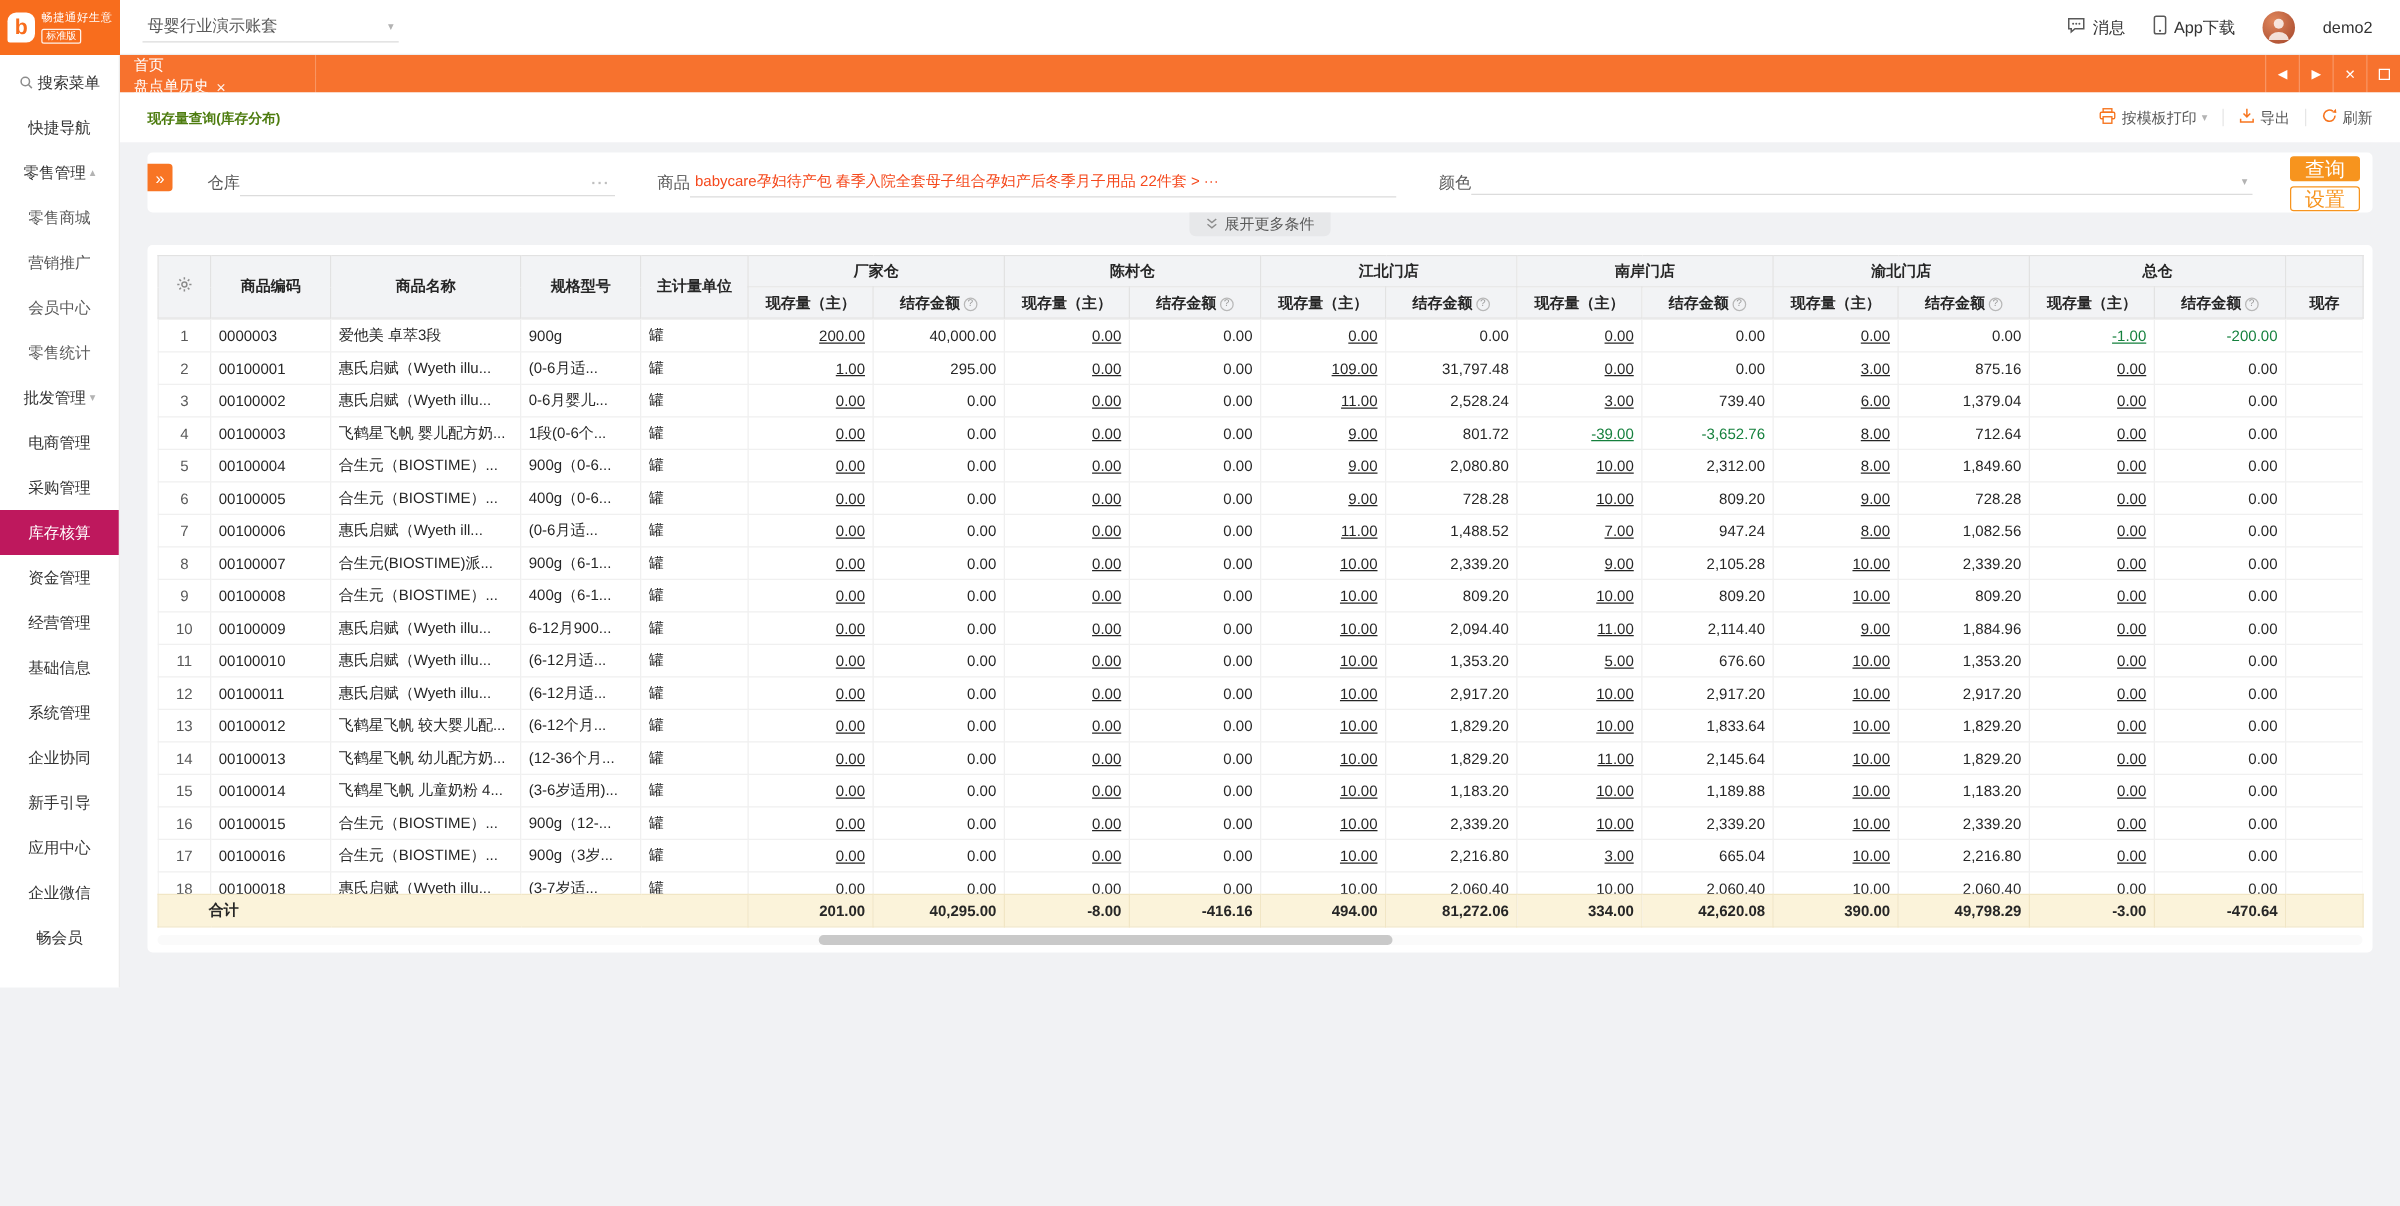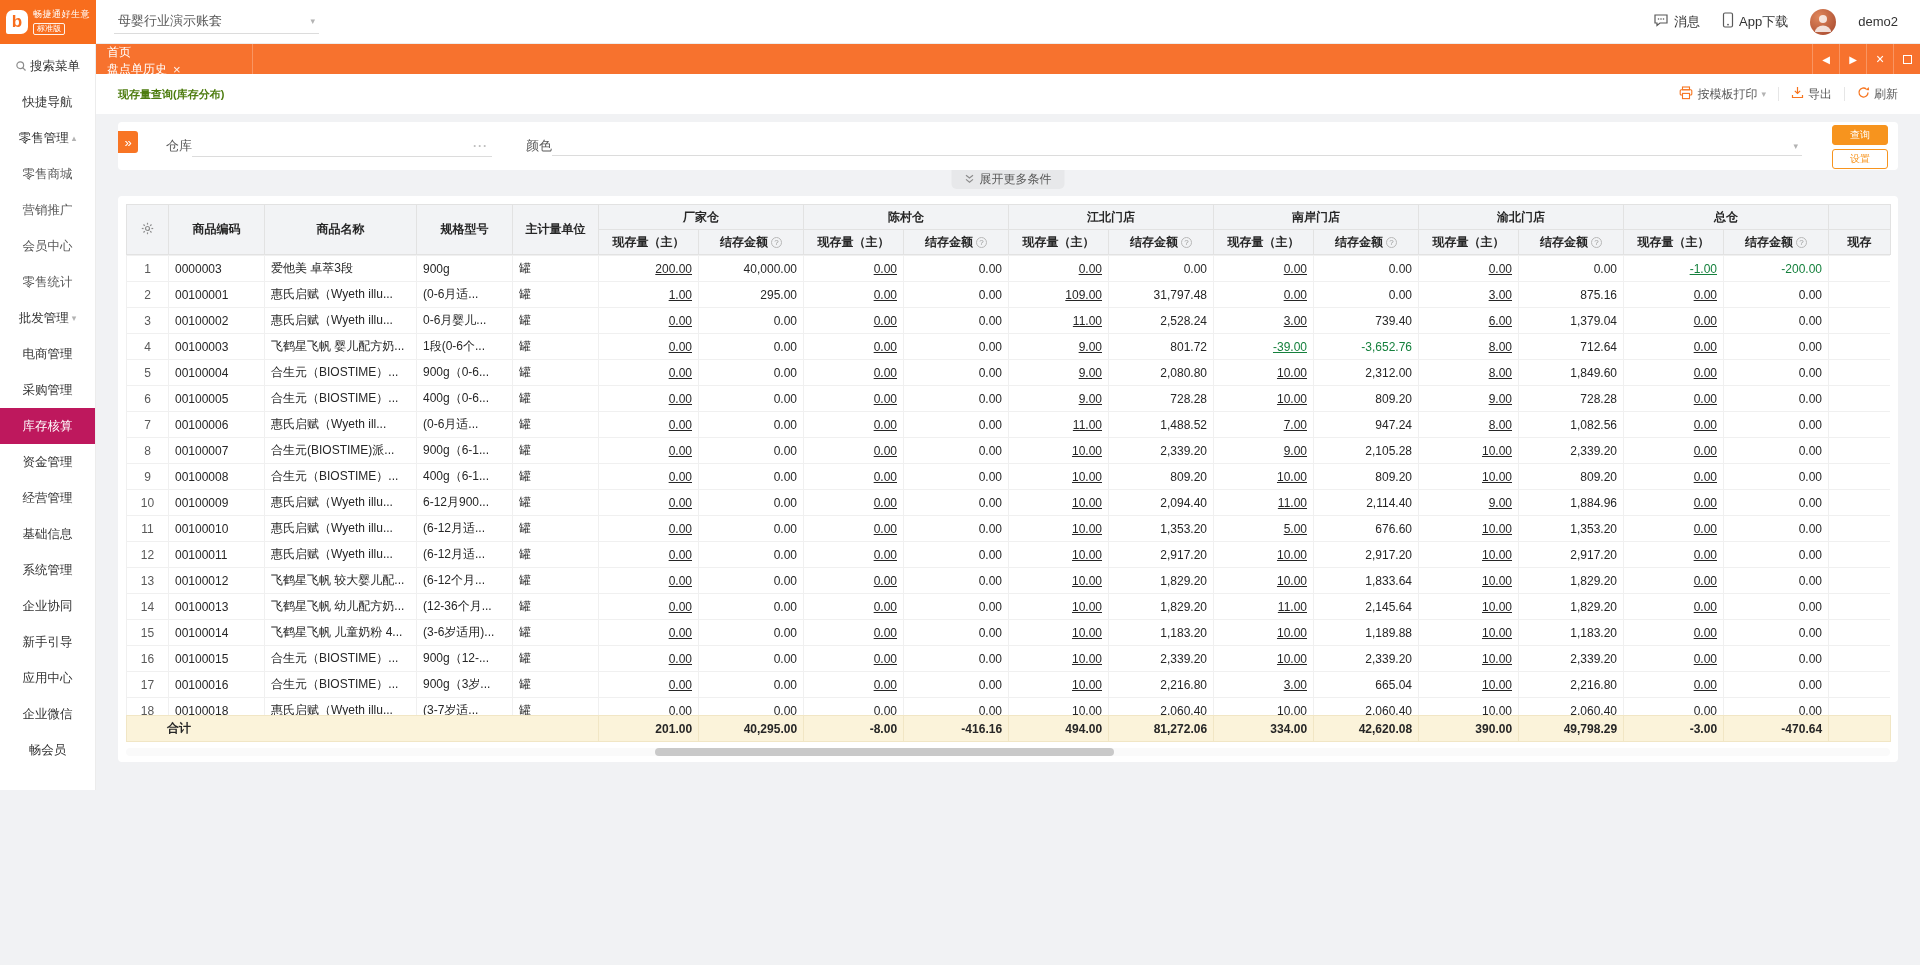--- a/index.html
+++ b/index.html
@@ -58,29 +58,29 @@
   .control .val { white-space:nowrap; overflow:hidden; }
   .control .val.red { color:#f5481c; }
   .dots { color:#bfbfbf; letter-spacing:1px; font-weight:bold; }
   .f-warehouse { margin-left:48px; }
   .f-warehouse .control { width:300px; }
   .f-product { margin-left:34px; }
   .f-product .control { width:565px; }
   .f-color { margin-left:34px; flex:1; }
   .f-color .control { flex:1; }
   .filter-actions { position:absolute; right:10px; top:3px; display:flex; flex-direction:column; gap:4px; }
-  .btn { width:56px; height:20px; border-radius:3px; font-size:10px; cursor:pointer; font-family:Liberation Mono, monospace; }
+  .btn { width:56px; height:20px; border-radius:3px; font-size:16px; cursor:pointer; font-family:Liberation Mono, monospace; }
   .btn-primary { background:#f7941e; border:1px solid #f7941e; color:#fff; }
   .btn-outline { background:#fff; border:1px solid #f7941e; color:#f7941e; }
   .expand-pill { position:absolute; left:50%; bottom:-19px; transform:translateX(-50%); height:19px; background:#e7e8ea; color:#595959; font-size:12px; display:flex; align-items:center; gap:5px; padding:0 13px; border-radius:0 0 5px 5px; cursor:pointer; white-space:nowrap; }
 
   
   .table-card { margin-top:26px; background:#fff; border-radius:4px; padding:8px 8px 6px; }
   table { border-collapse:collapse; table-layout:fixed; width:1764px; }
-  th { background:#f2f3f5; border:1px solid #e2e2e2; font-size:12px; font-weight:700; color:#262626; height:25px; padding:0 8px; text-align:center; white-space:nowrap; overflow:hidden; }
+  th { background:#f2f3f5; border:1px solid #e2e2e2; font-size:12px; font-weight:700; color:#262626; height:25px; padding:0 8px; text-align:center; white-space:nowrap; overflow:hidden;font-family:Liberation Mono, monospace; }
   td { border:1px solid #f0f0f0; font-size:12px; height:26px; padding:0 6px; white-space:nowrap; overflow:hidden; }
   td.num { text-align:center; color:#595959; padding:0 2px; }
   td.rt { text-align:right; }
   .lnk { text-decoration:underline; cursor:pointer; }
   .neg, .neg .lnk { color:#15803d; }
   .grid-body { height:460px; overflow:hidden; }
   .grid-total td { background:#fbf3da; border-color:#f1e6c5; font-weight:700; color:#262626; }
   .grid-total td.total-label { text-align:left; padding-left:40px; }
   .help { display:inline-flex; width:11px; height:11px; border:1px solid #b8b8b8; border-radius:50%; color:#999; font-size:8px; align-items:center; justify-content:center; margin-left:3px; font-weight:400; cursor:pointer; vertical-align:1px; }
   .hscroll { height:8px; background:#fafafa; border-radius:4px; margin-top:6px; position:relative; cursor:pointer; }
@@ -298,20 +298,26 @@
 
         <div class="filter-card">
           <div class="collapse-btn">»</div>
           <div class="field f-warehouse">
             <span class="f-label">仓库</span>
             <div class="control">
               <span class="val"></span>
               <span class="dots">···</span>
             </div>
           </div>
+          <div class="field f-product">
+            <span class="f-label">商品</span>
+            <div class="control">
+              <span class="val red">babycare孕妇待产包 春季入院全套母子组合孕妇产后冬季月子用品 22件套 &gt; ···</span>
+            </div>
+          </div>
           <div class="field f-color">
             <span class="f-label">颜色</span>
             <div class="control">
               <span class="val"></span>
               <span class="caret">▾</span>
             </div>
           </div>
           <div class="filter-actions">
             <button class="btn btn-primary">查询</button>
             <button class="btn btn-outline">设置</button>

